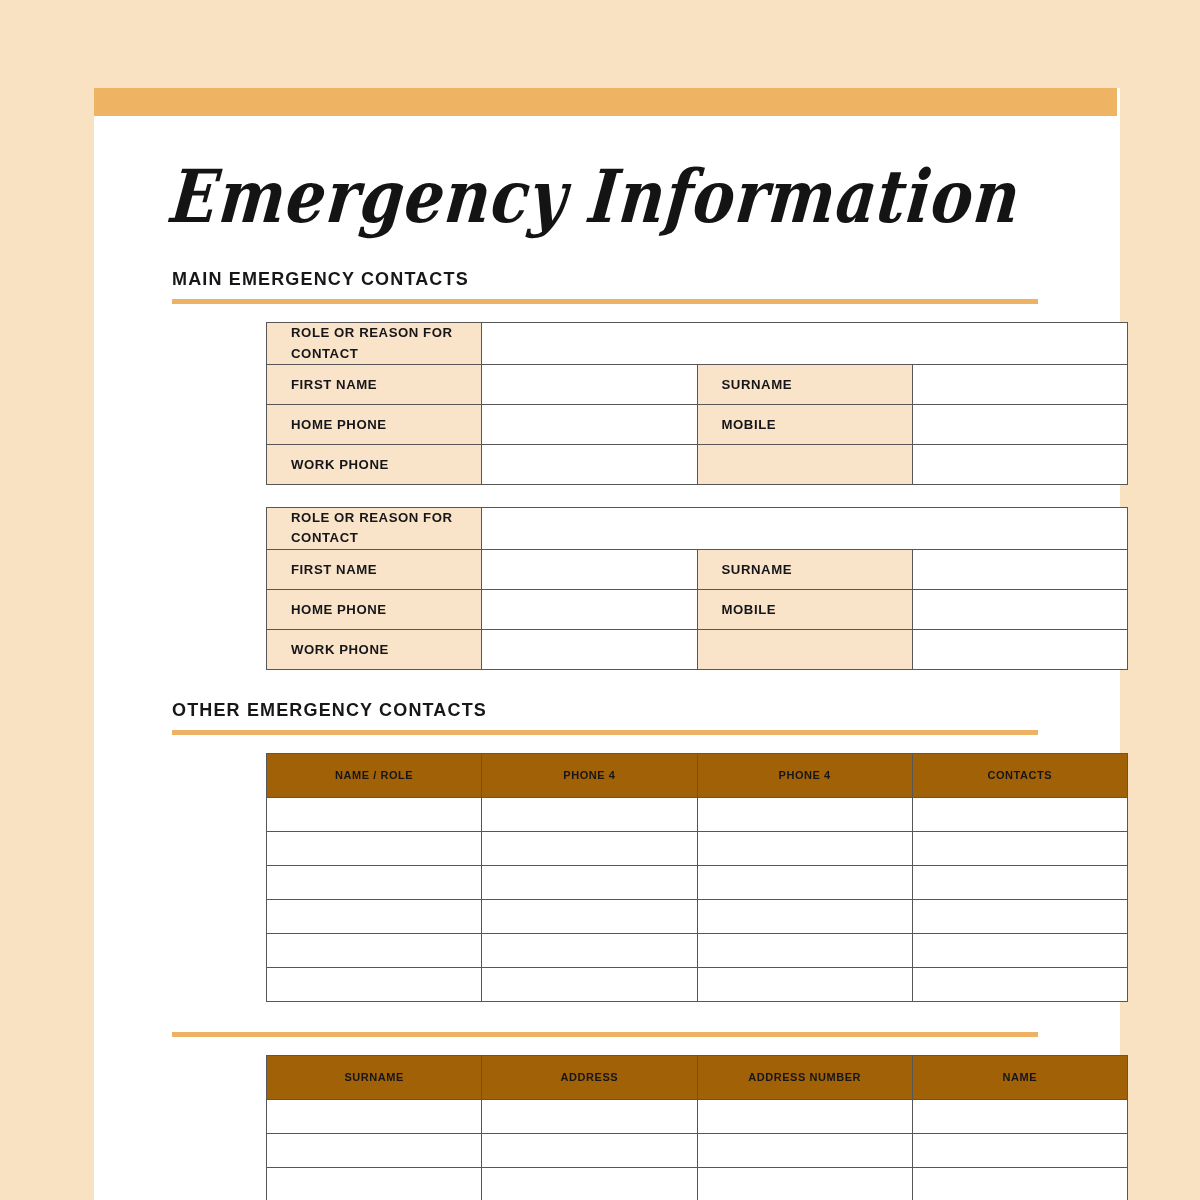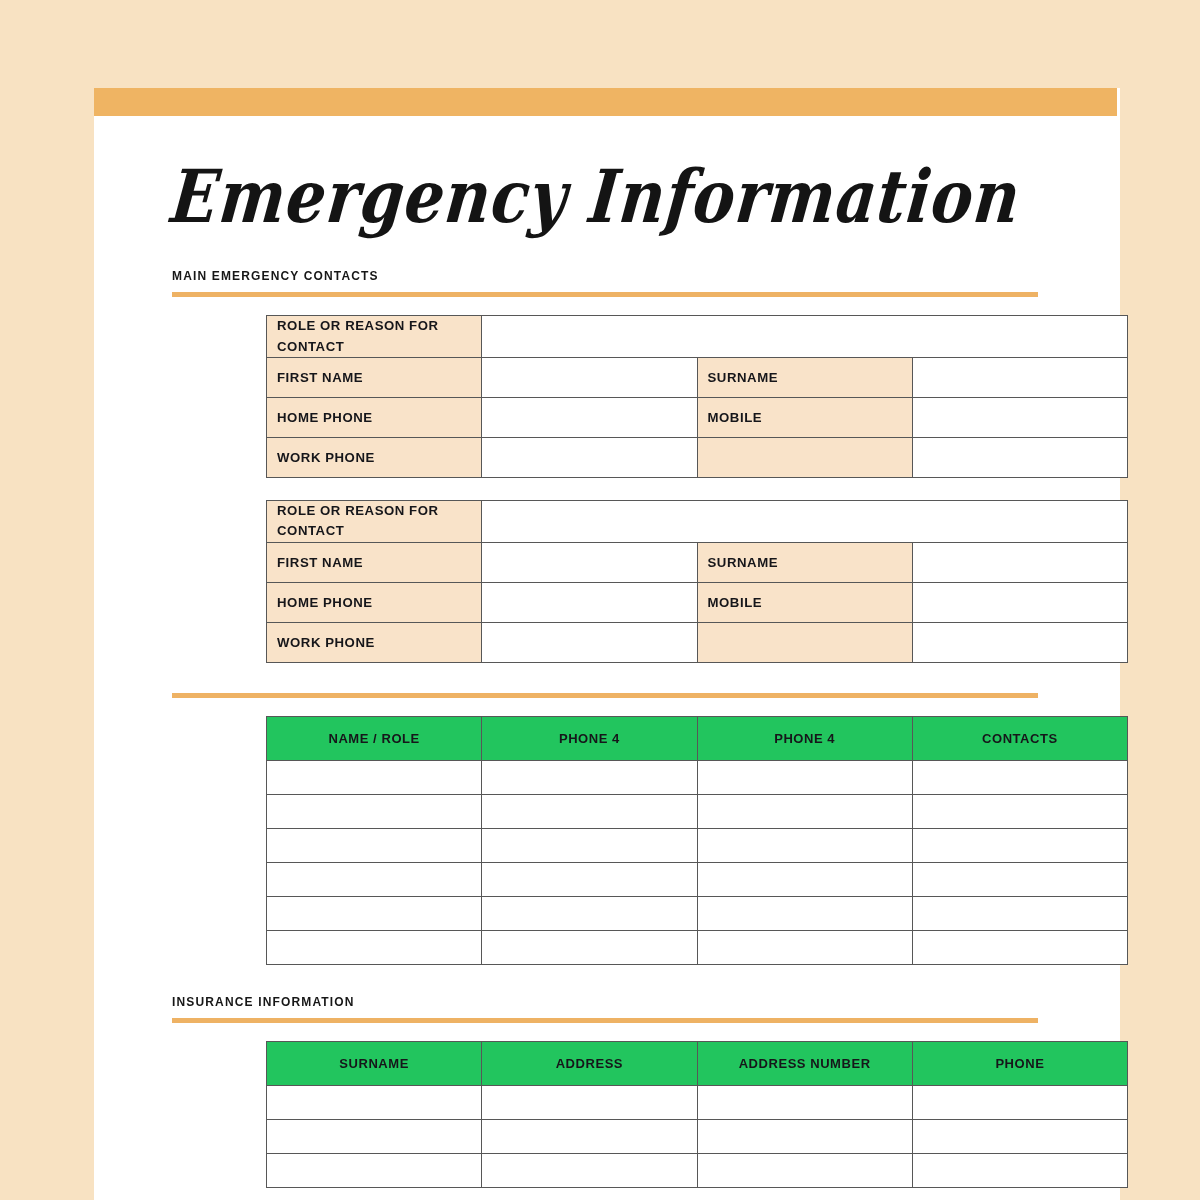--- a/index.html
+++ b/index.html
@@ -41,21 +41,21 @@
     line-height: 1.05;
     color: #141414;
     margin: 48px 0 0 78px;
     letter-spacing: 1px;
     transform: skewX(-6deg) scaleY(1.18);
     transform-origin: left center;
     white-space: nowrap;
   }
 
   .section-title {
-    font-size: 12px;
+    font-size: 18px;
     font-weight: 700;
     letter-spacing: 1.15px;
     color: #171717;
     margin: 0 0 9px 78px;
   }
 
   .section-rule {
     height: 5px;
     background: #eeb264;
     margin: 0 0 18px 78px;
@@ -68,21 +68,21 @@
   table.grid {
     border-collapse: collapse;
     margin-left: 172px;
     width: 862px;
     table-layout: fixed;
   }
   table.grid td,
   table.grid th {
     border: 1.5px solid #575757;
     height: 40px;
-    padding: 0 10px;
+    padding: 0 24px;
     font-size: 13.2px;
     font-weight: 700;
     letter-spacing: 0.55px;
     color: #16161a;
     background: #ffffff;
     vertical-align: middle;
     box-sizing: border-box;
   }
   table.grid td.fill {
     background: #f9e3c9;
@@ -100,23 +100,23 @@
   }
 
   .contacts-table {
     margin-left: 172px;
     width: 862px;
     border-collapse: collapse;
     table-layout: fixed;
   }
   .contacts-table th {
     border: 1.5px solid #575757;
-    background: #22c55e;
+    background: #a16207;
     height: 41px;
-    font-size: 13px;
+    font-size: 11px;
     font-weight: 700;
     letter-spacing: 0.55px;
     color: #16161a;
     text-align: center;
   }
   .contacts-table td {
     border: 1.5px solid #575757;
     height: 31px;
     background: #ffffff;
   }
@@ -188,20 +188,21 @@
       <tr>
         <td class="fill">WORK PHONE</td>
         <td class="blank"></td>
         <td class="fill"></td>
         <td class="blank"></td>
       </tr>
     </tbody>
       </table>
 
     <div class="sec-gap"></div>
+    <div class="section-title">OTHER EMERGENCY CONTACTS</div>
     <div class="section-rule"></div>
 
     <table class="contacts-table">
       <tbody>
           <tr>
         <th>NAME / ROLE</th>
         <th>PHONE 4</th>
         <th>PHONE 4</th>
         <th>CONTACTS</th>
       </tr>
@@ -238,30 +239,29 @@
       <tr>
         <td></td>
         <td></td>
         <td></td>
         <td></td>
       </tr>
     </tbody>
       </table>
 
     <div class="sec-gap"></div>
-    <div class="section-title">INSURANCE INFORMATION</div>
     <div class="section-rule"></div>
 
     <table class="contacts-table">
       <tbody>
           <tr>
         <th>SURNAME</th>
         <th>ADDRESS</th>
         <th>ADDRESS NUMBER</th>
-        <th>PHONE</th>
+        <th>NAME</th>
       </tr>
       <tr>
         <td></td>
         <td></td>
         <td></td>
         <td></td>
       </tr>
       <tr>
         <td></td>
         <td></td>

